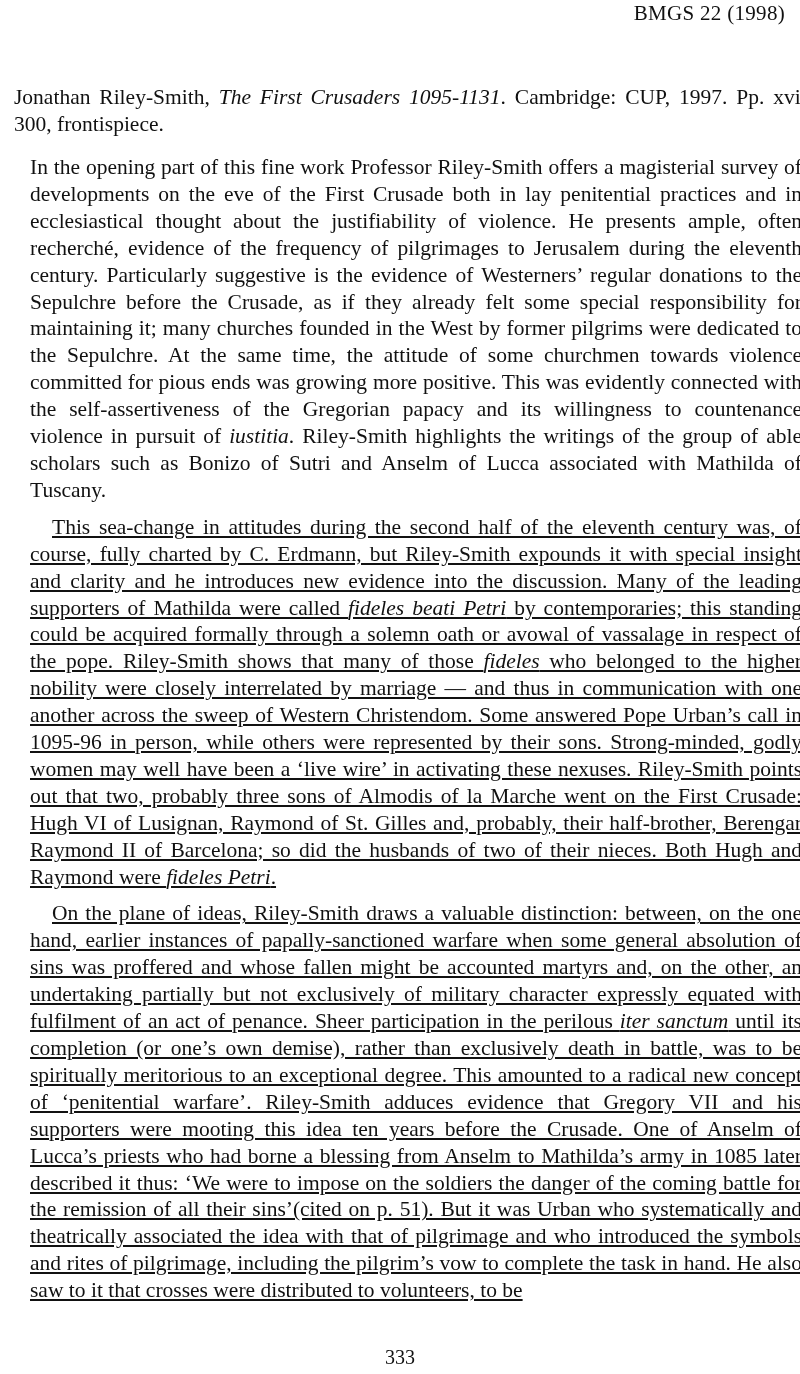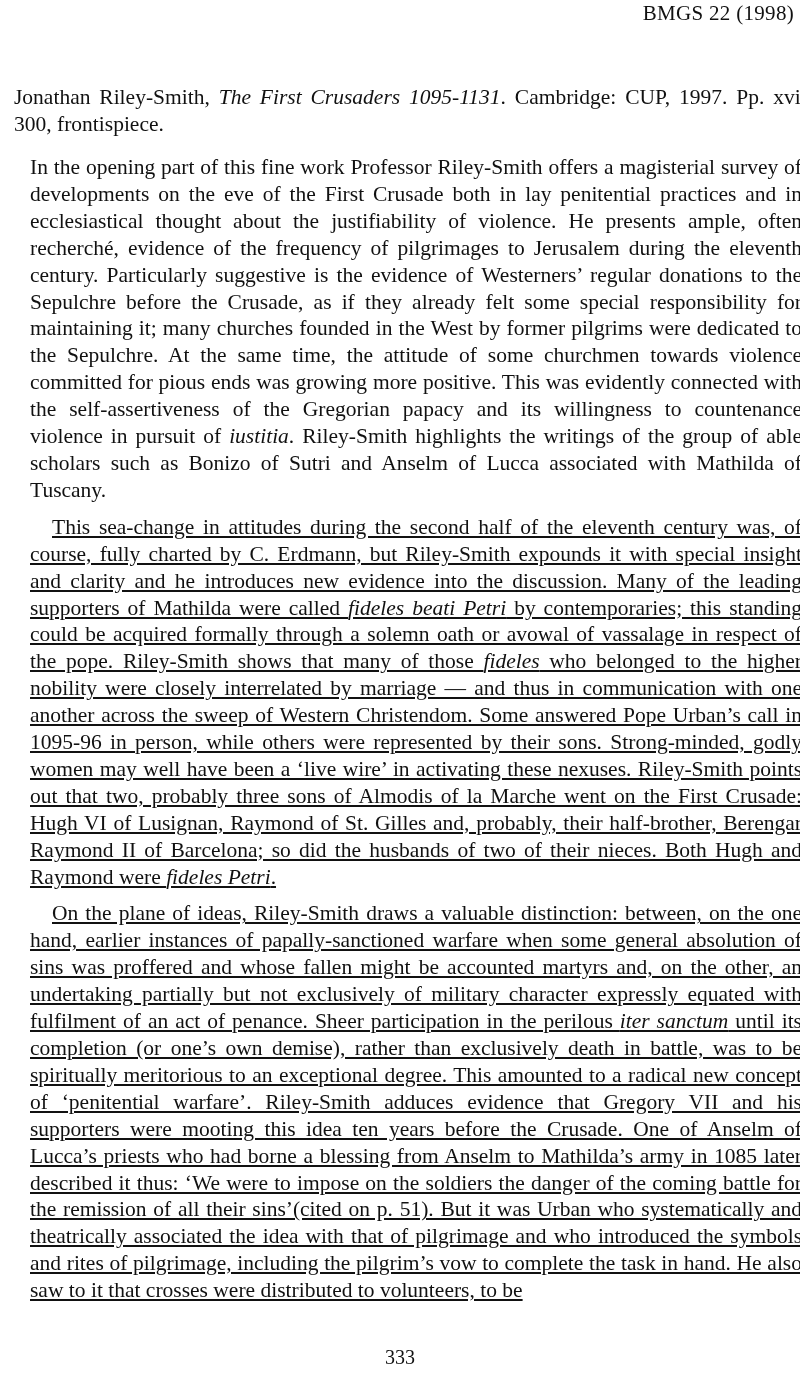--- a/index.html
+++ b/index.html
@@ -12,21 +12,21 @@
     width: 800px;
     height: 1374px;
     background: #ffffff;
     color: #111111;
     font-family: "Liberation Serif", "DejaVu Serif", serif;
     overflow: hidden;
   }
   .journal-header {
     position: absolute;
     top: 1px;
-    right: 6px;
+    right: 15px;
     font-size: 21px;
     letter-spacing: 0.3px;
     white-space: nowrap;
   }
   .citation {
     position: absolute;
     top: 74px;
     left: 4px;
     width: 792px;
     font-size: 21.5px;

